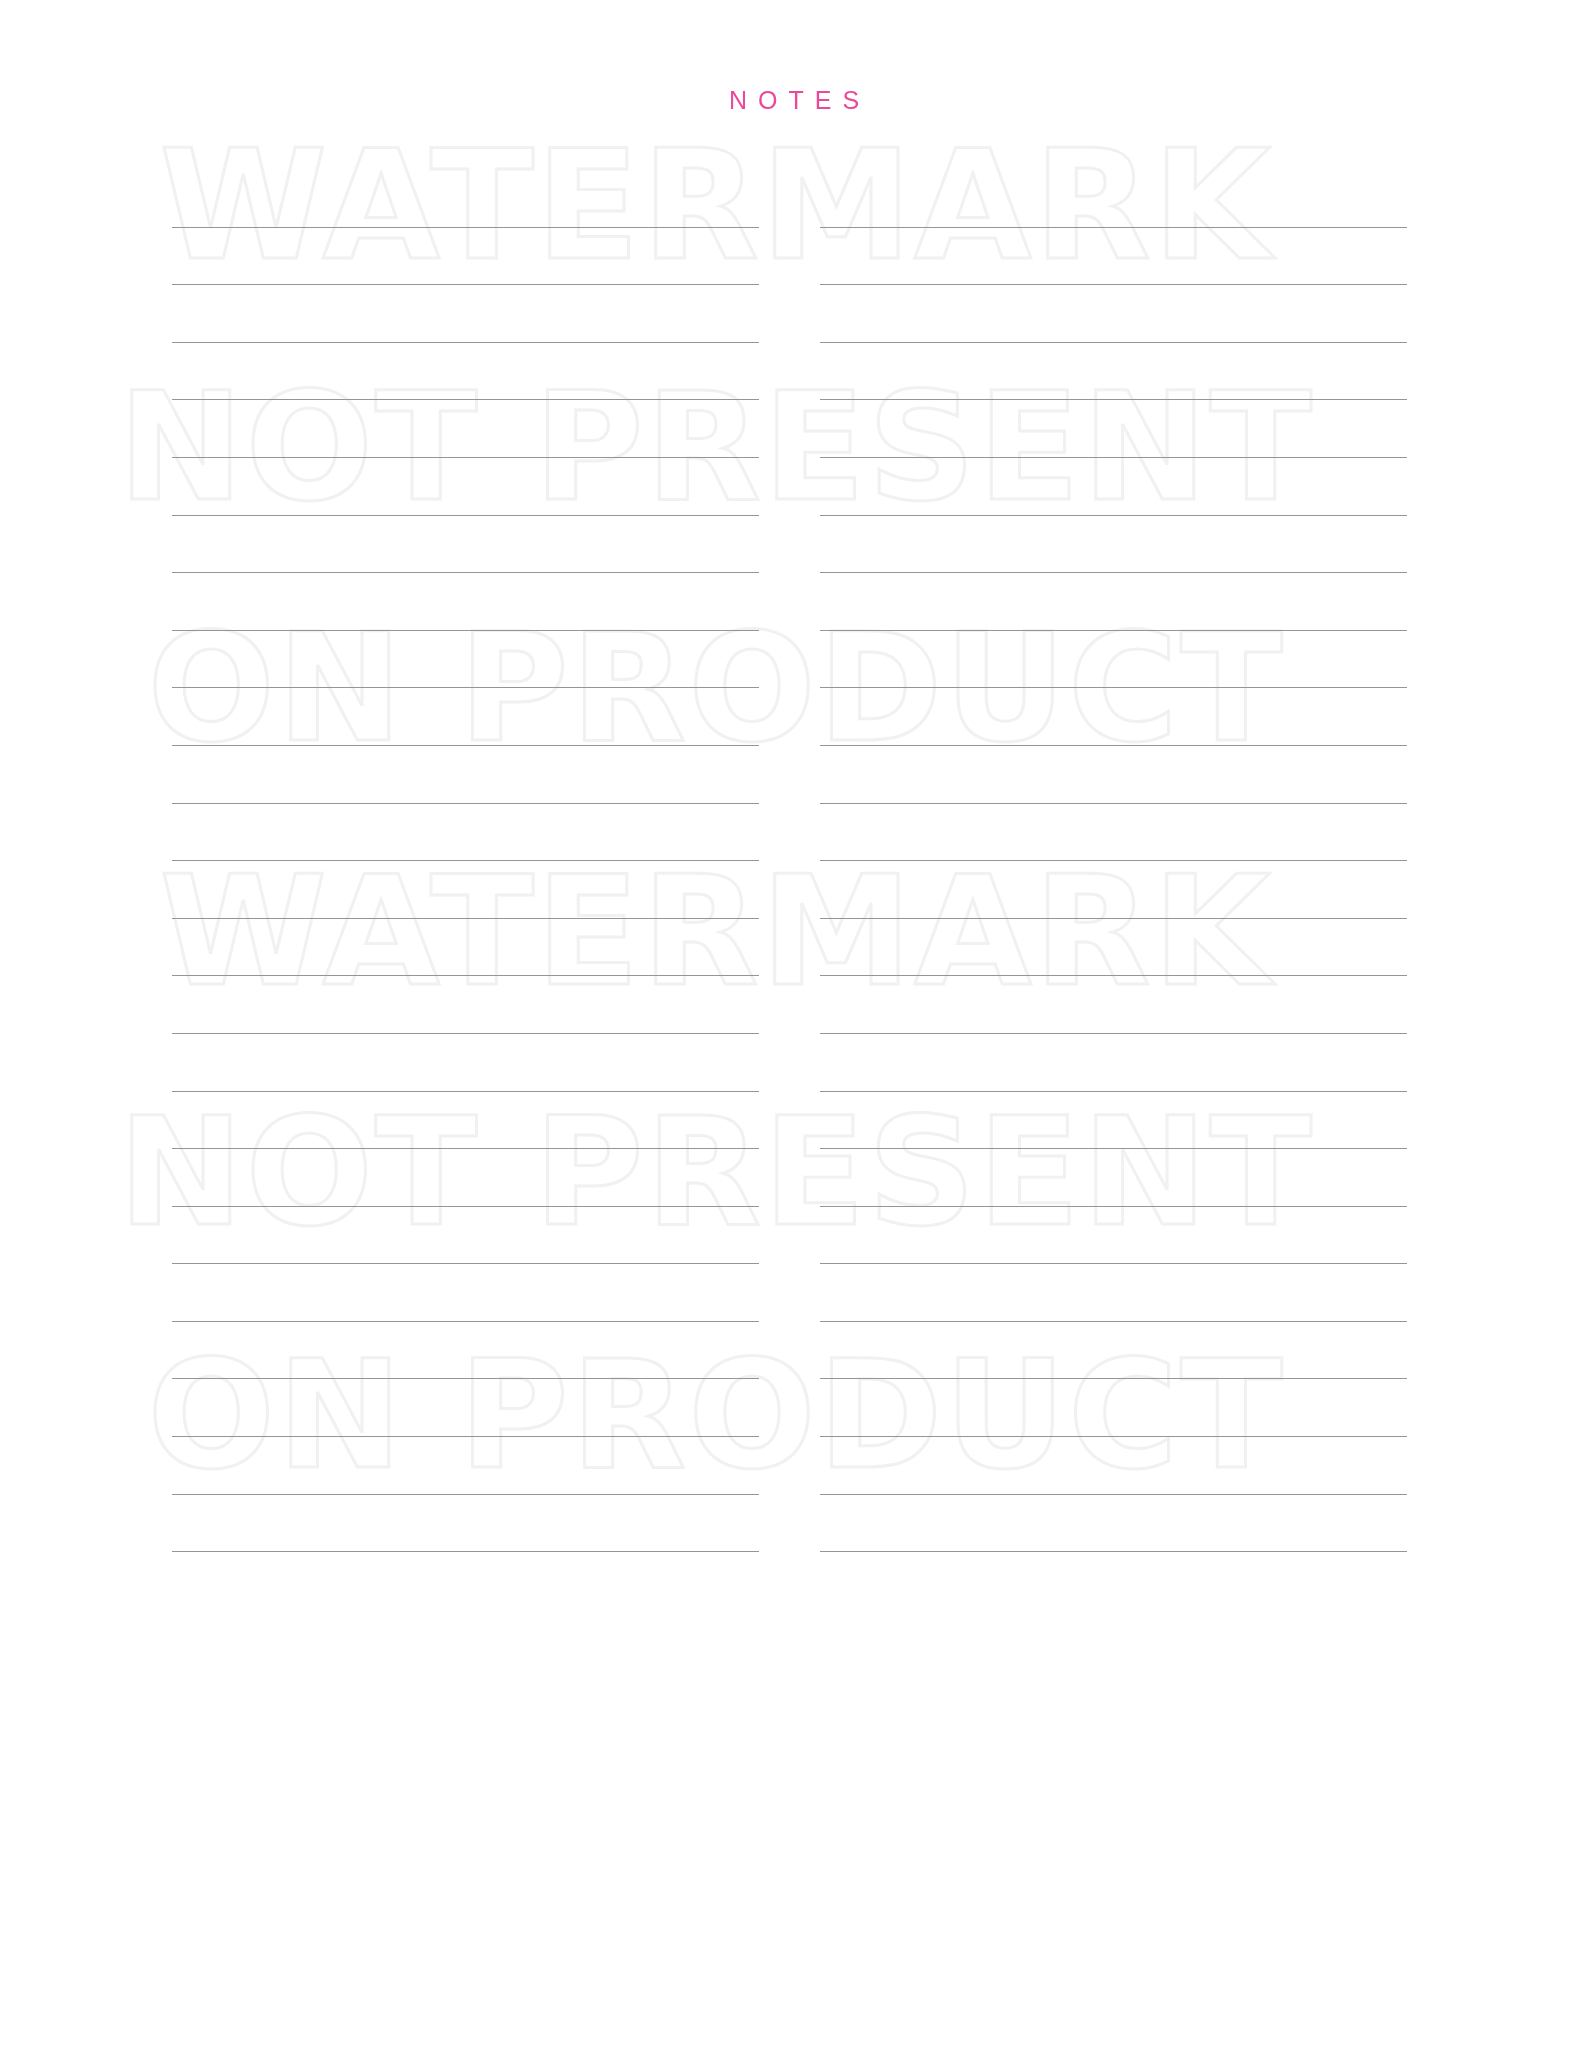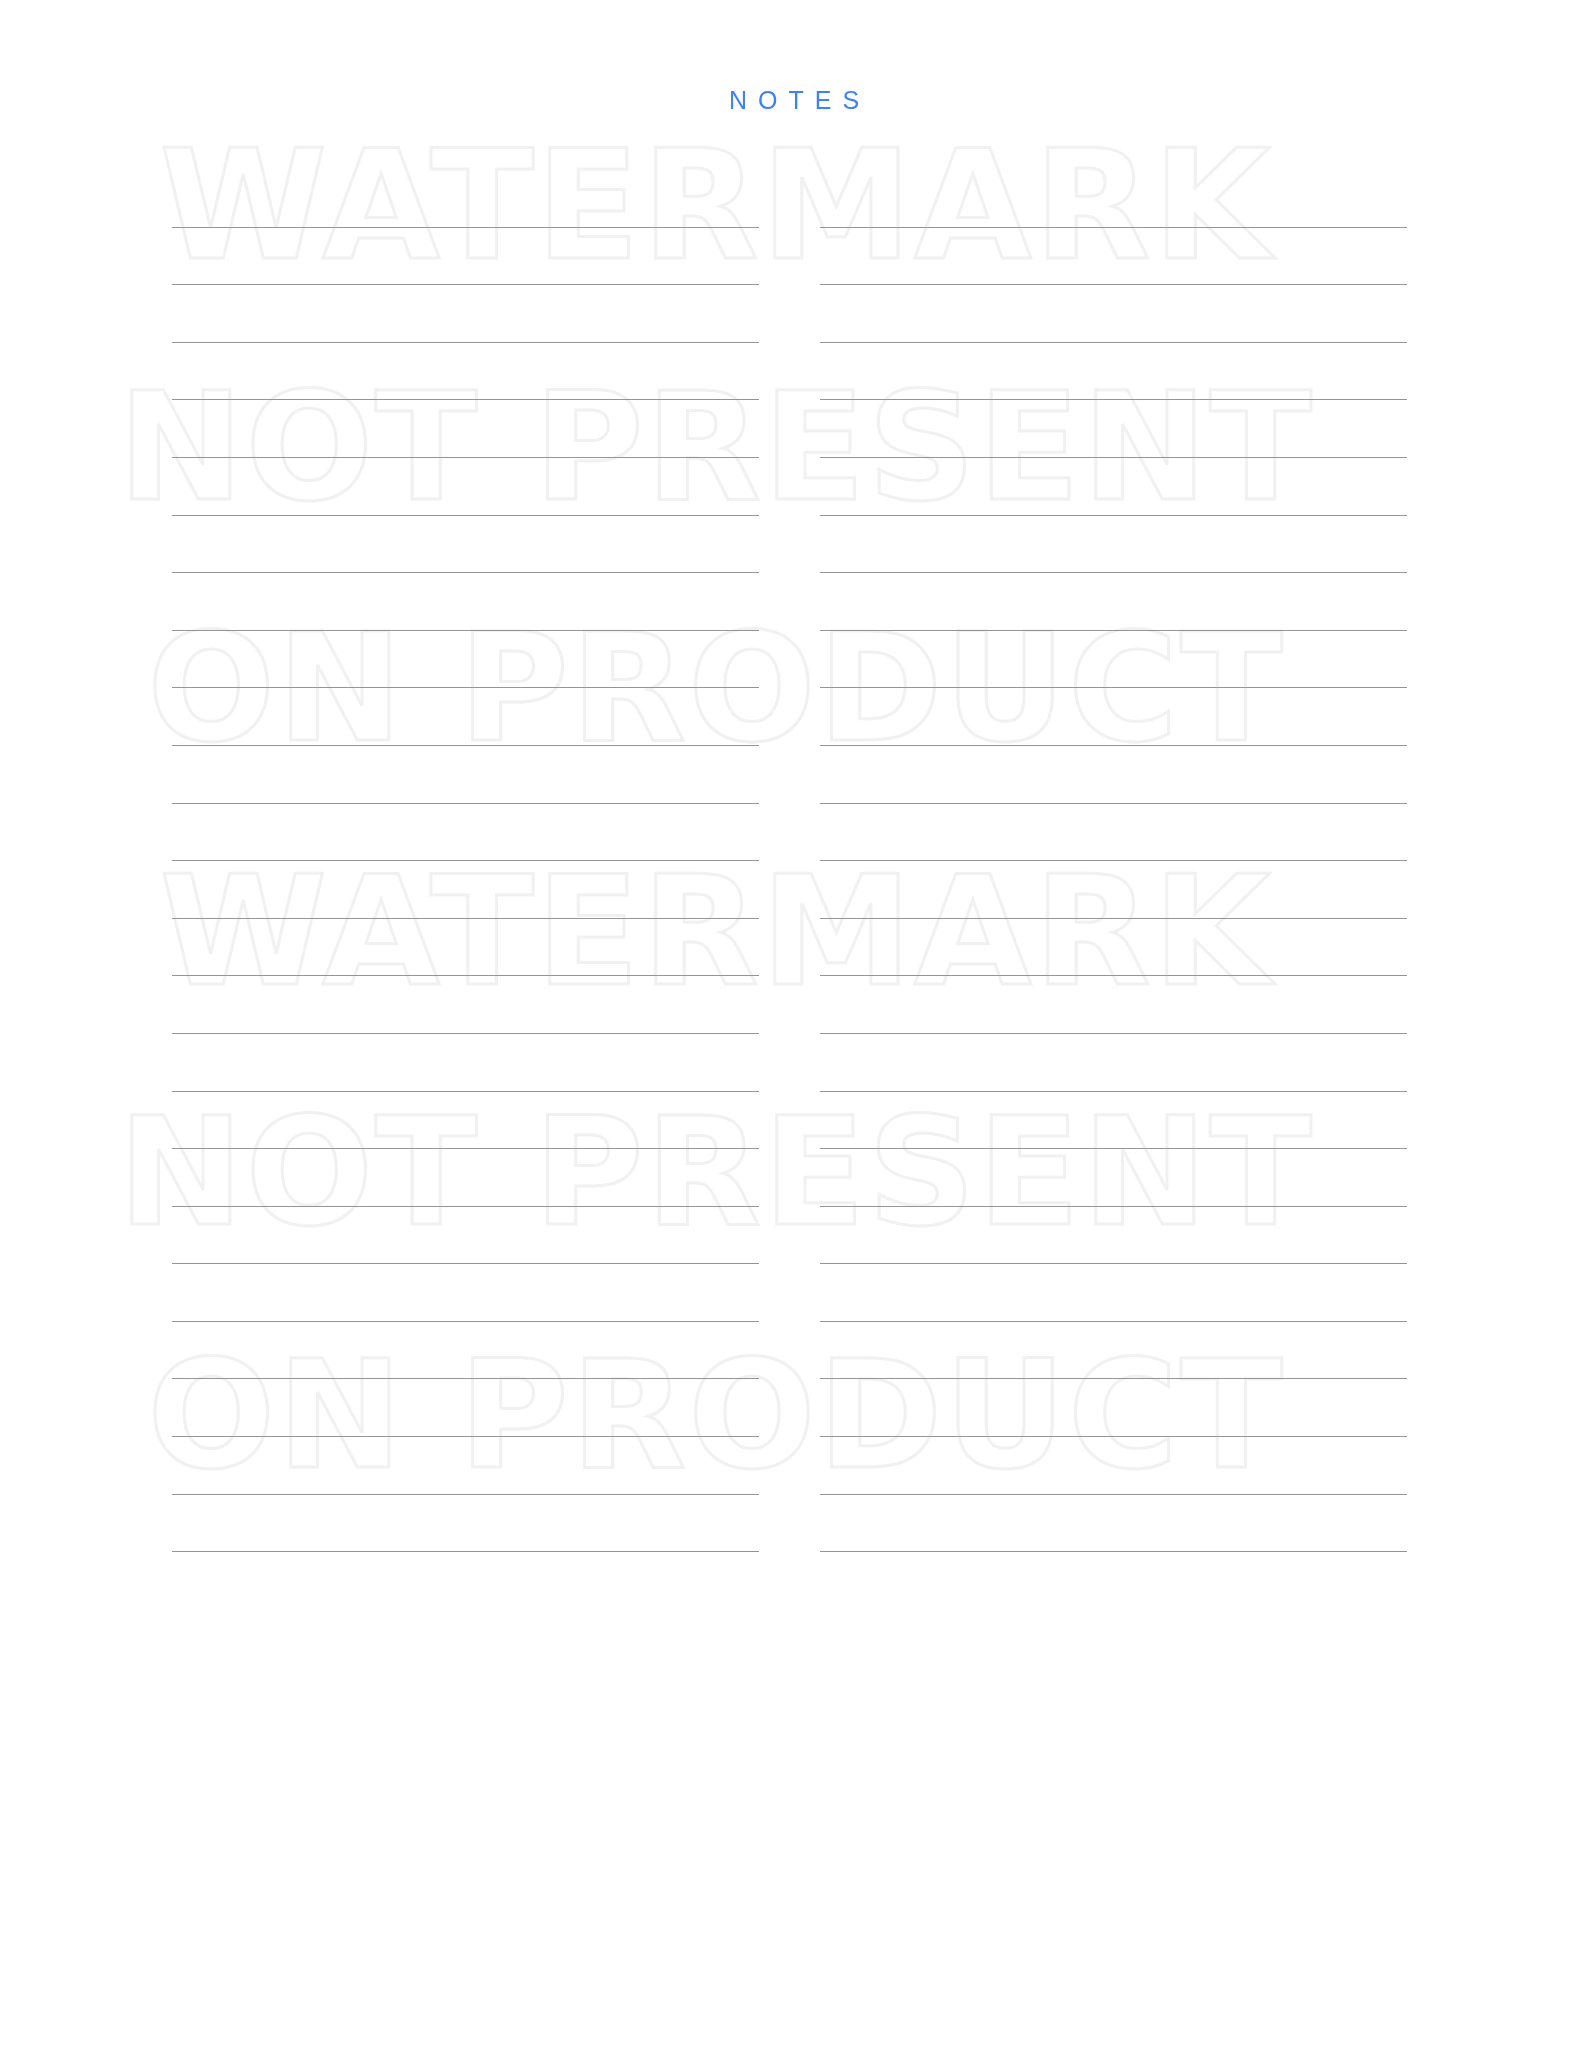--- a/index.html
+++ b/index.html
@@ -23,21 +23,21 @@
 
   
   .page-title {
     position: absolute;
     top: 86px;
     left: 0;
     width: 100%;
     text-align: center;
     font-size: 25px;
     letter-spacing: 11px;
-    color: #3b82f6;
+    color: #ec4899;
     font-family: "Liberation Sans", sans-serif;
     font-weight: 400;
     text-indent: 11px;
   }
 
   
   .watermark-layer {
     position: absolute;
     left: 12px;
     top: 0;

